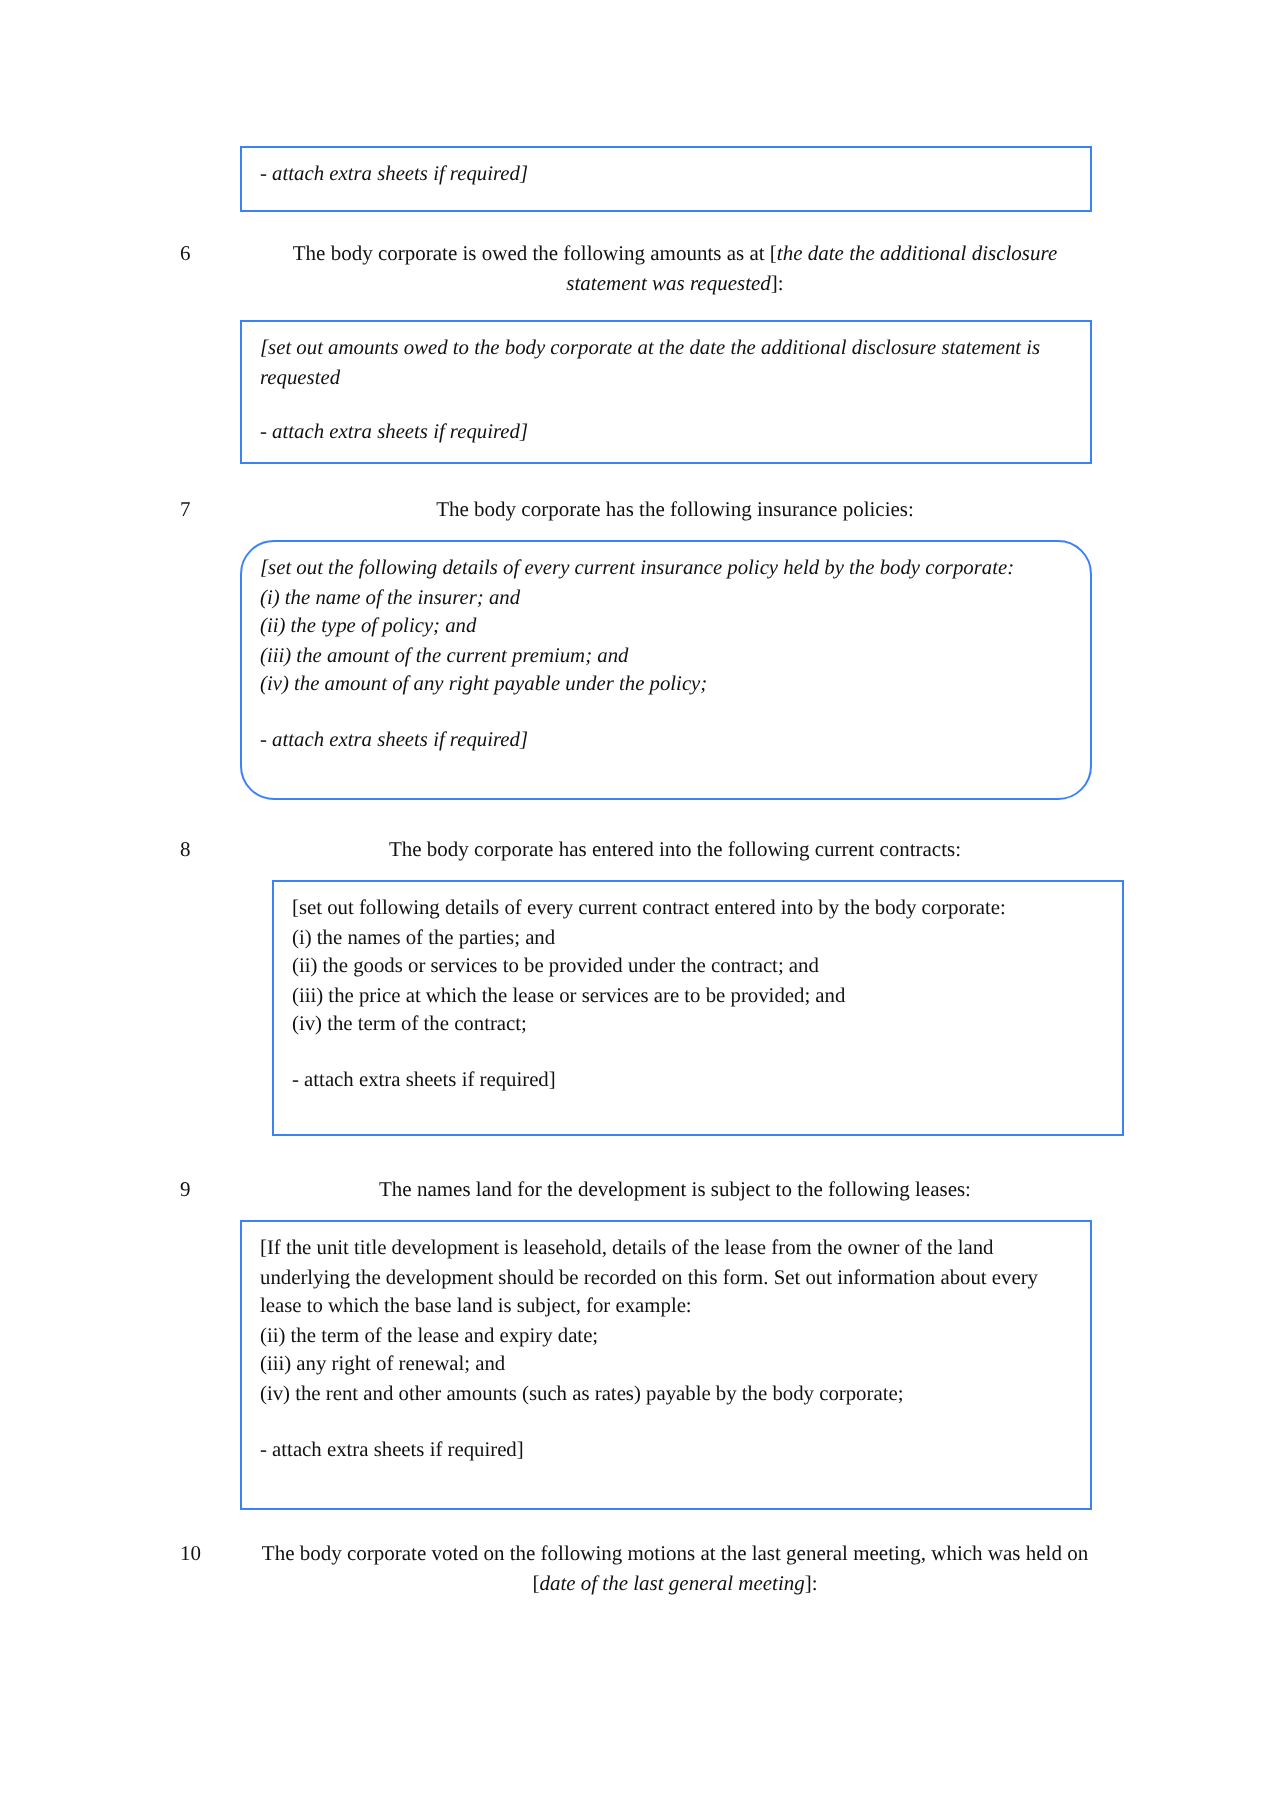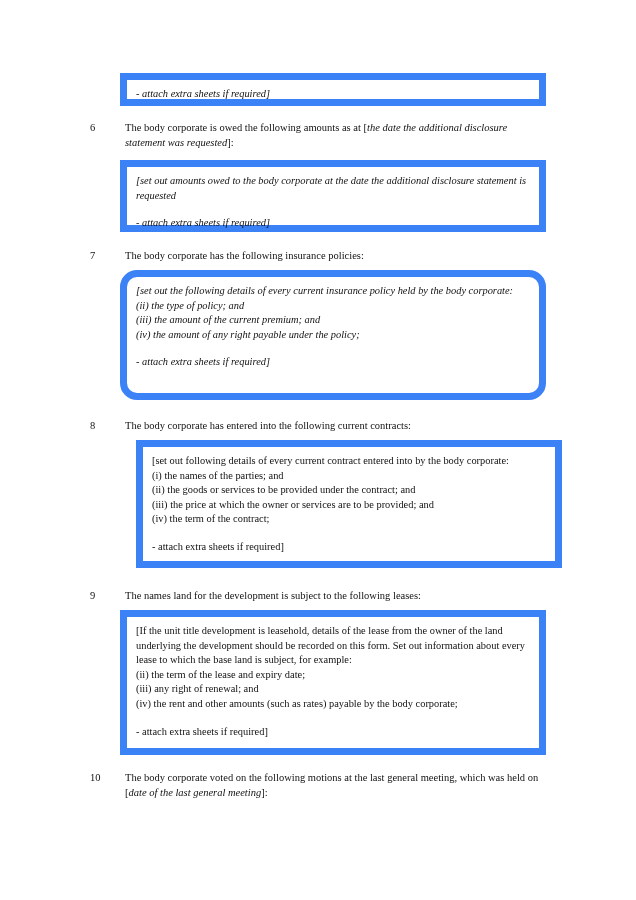--- a/index.html
+++ b/index.html
@@ -40,34 +40,34 @@
     width: 28px;
     font-size: 10.5px;
     line-height: 15px;
     text-align: left;
     color: #111111;
   }
   .clause-text {
     margin-left: 35px;
     font-size: 10.5px;
     line-height: 15.2px;
-    text-align: left;
+    text-align: center;
     color: #111111;
   }
   .clause-text i {
     font-style: italic;
   }
 
   
   .box {
     position: absolute;
     left: 120px;
     width: 426px;
     box-sizing: border-box;
-    border: 7px solid #3b82f6;
+    border: 1px solid #3b82f6;
     background: #ffffff;
   }
   .box-inner {
     padding: 7px 9px 6px 9px;
     font-size: 10.4px;
     line-height: 14.6px;
     color: #111111;
   }
   .box-italic .box-inner {
     font-style: italic;
@@ -121,39 +121,40 @@
   </div>
 
   <div class="clause" id="clause-7">
     <div class="clause-num">7</div>
     <div class="clause-text"><span>The body corporate has the following insurance policies:</span><i></i><span></span></div>
   </div>
 
   <div class="box box-italic" id="box-ins">
     <div class="box-inner">
       <div class="box-line">[set out the following details of every current insurance policy held by the body corporate:</div>
+      <div class="box-line">(i) the name of the insurer; and</div>
       <div class="box-line">(ii) the type of policy; and</div>
       <div class="box-line">(iii) the amount of the current premium; and</div>
       <div class="box-line">(iv) the amount of any right payable under the policy;</div>
       <div class="box-gap"></div>
       <div class="box-line">- attach extra sheets if required]</div>
     </div>
   </div>
 
   <div class="clause" id="clause-8">
     <div class="clause-num">8</div>
     <div class="clause-text"><span>The body corporate has entered into the following current contracts:</span><i></i><span></span></div>
   </div>
 
   <div class="box box-roman" id="box-contract">
     <div class="box-inner">
       <div class="box-line">[set out following details of every current contract entered into by the body corporate:</div>
       <div class="box-line">(i) the names of the parties; and</div>
       <div class="box-line">(ii) the goods or services to be provided under the contract; and</div>
-      <div class="box-line">(iii) the price at which the owner or services are to be provided; and</div>
+      <div class="box-line">(iii) the price at which the lease or services are to be provided; and</div>
       <div class="box-line">(iv) the term of the contract;</div>
       <div class="box-gap"></div>
       <div class="box-line">- attach extra sheets if required]</div>
     </div>
   </div>
 
   <div class="clause" id="clause-9">
     <div class="clause-num">9</div>
     <div class="clause-text"><span>The names land for the development is subject to the following leases:</span><i></i><span></span></div>
   </div>

